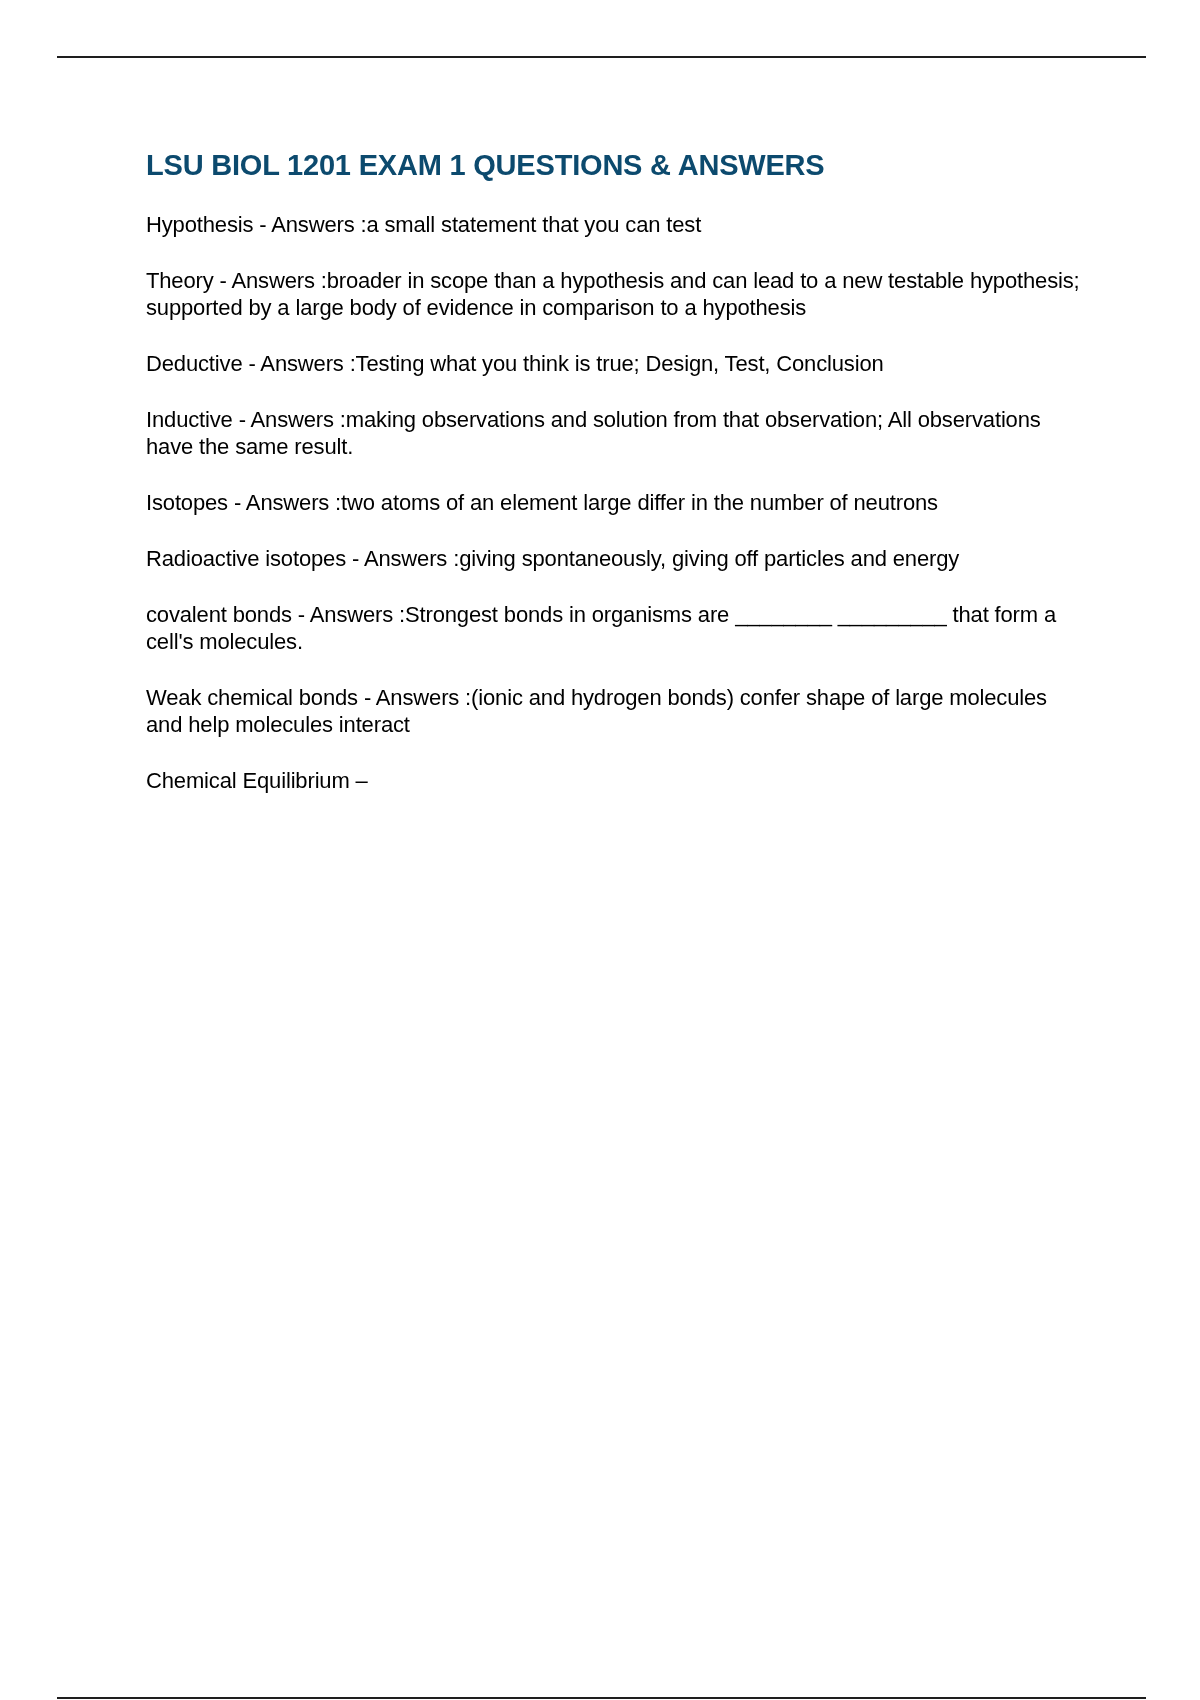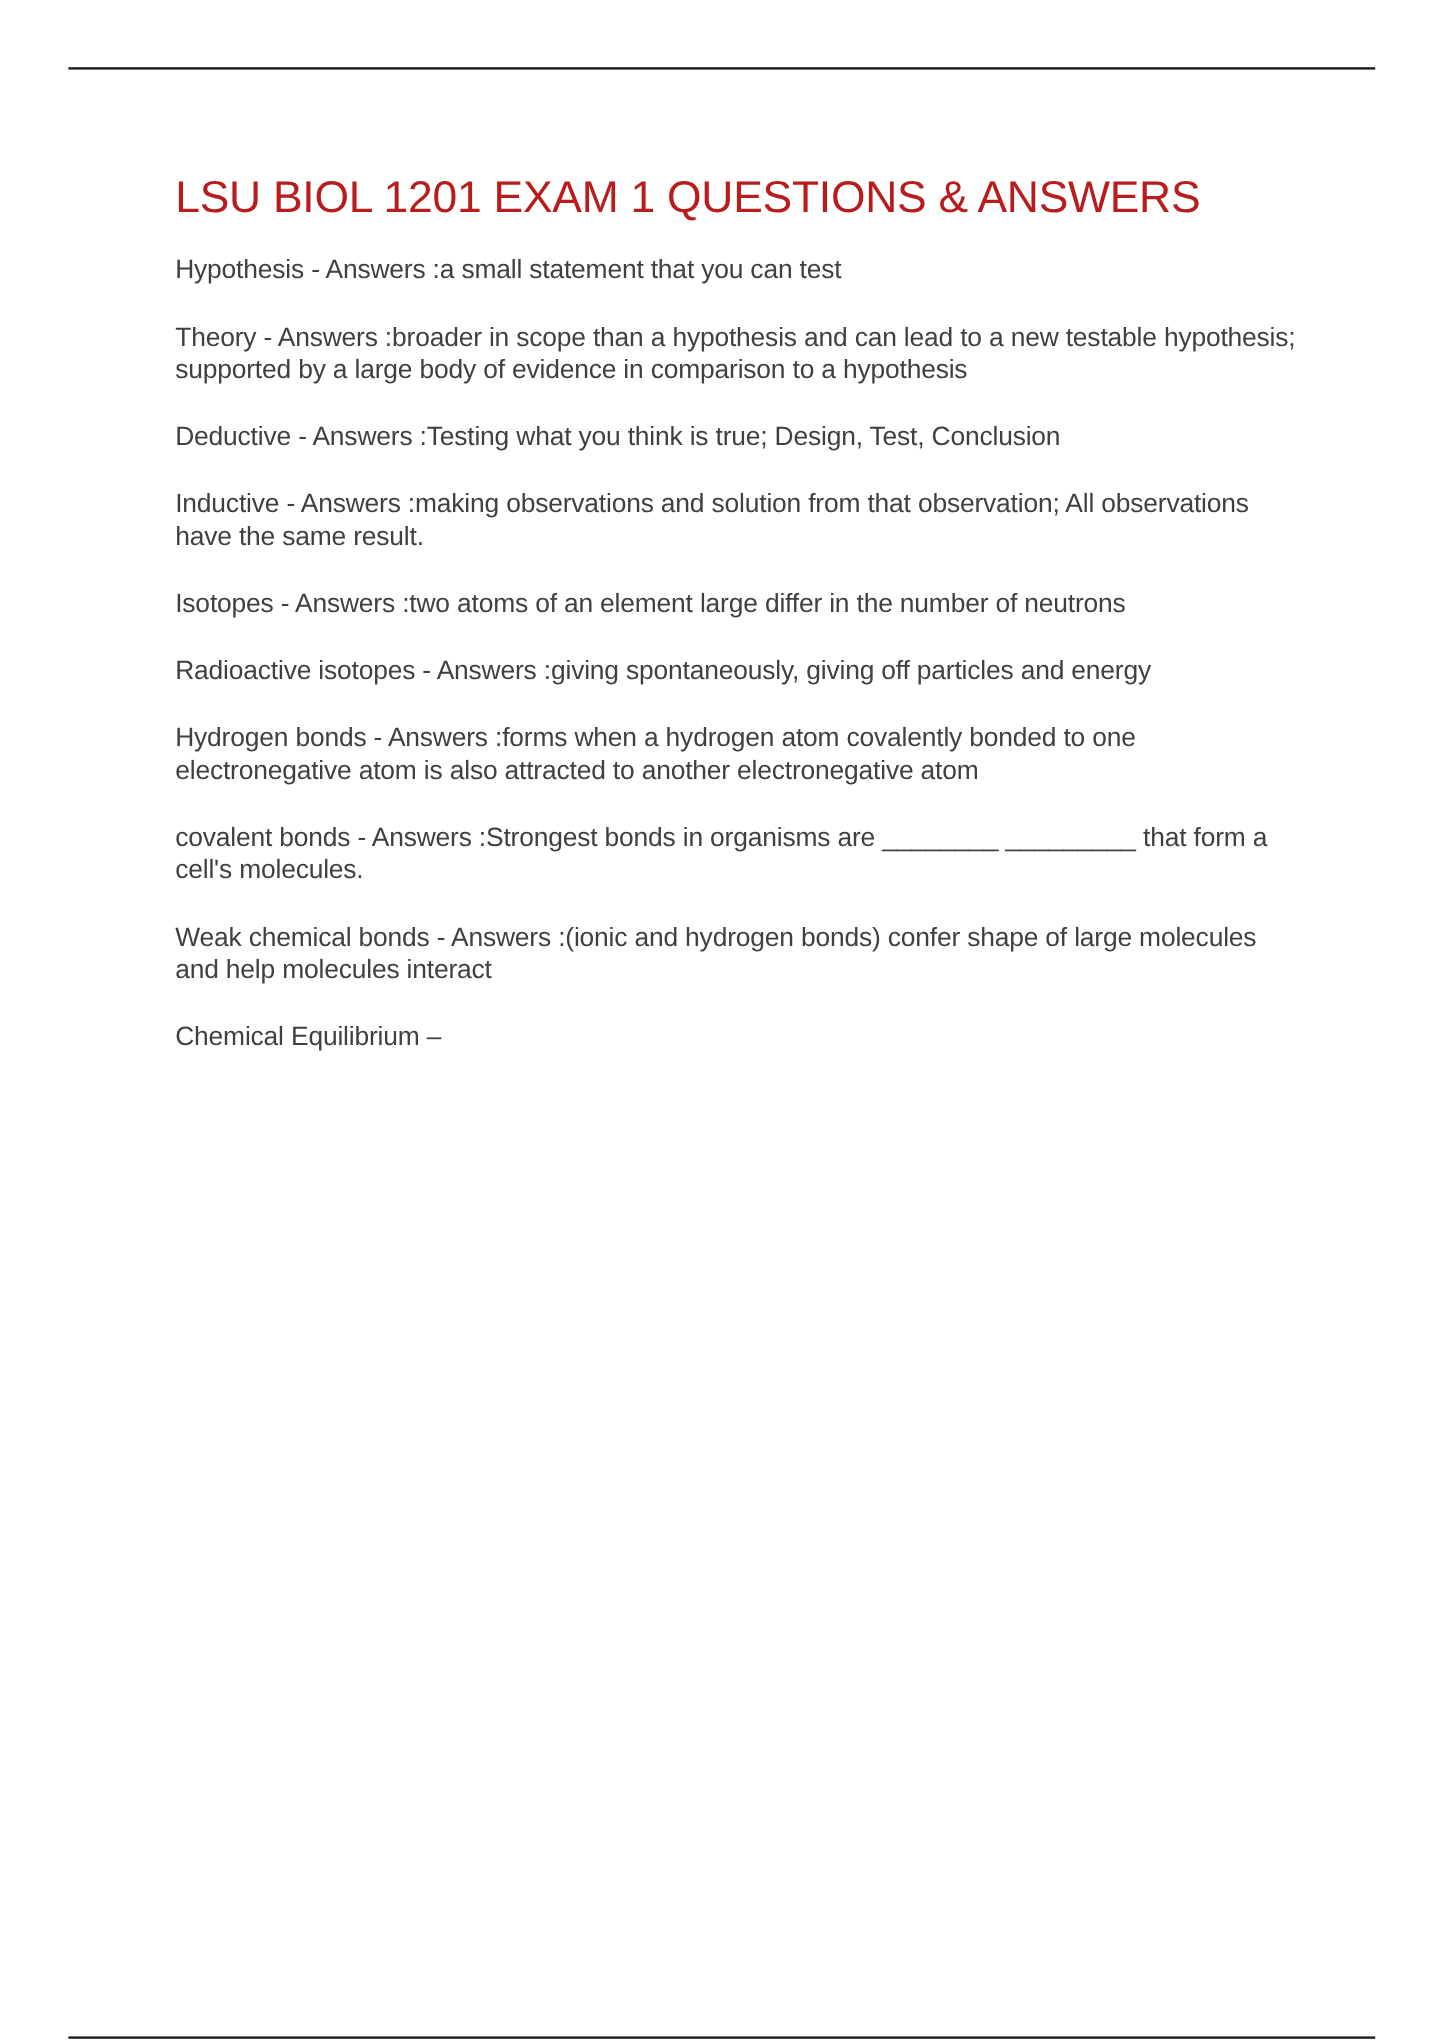--- a/index.html
+++ b/index.html
@@ -9,40 +9,39 @@
   }
   .rule {
     position: absolute; left: 57px; width: 1089px; height: 2px; background: #1e1e1e;
   }
   .rule.top { top: 56px; }
   .rule.bottom { top: 1697px; }
   .content {
     position: absolute; left: 146px; top: 143px; width: 940px;
   }
   .title {
-    font-size: 37px; font-weight: normal; margin: 0 0 24px 0; color: #b91c1c;
+    font-size: 29px; font-weight: bold; margin: 0 0 24px 0; color: #0c4a6e;
     letter-spacing: -0.2px; line-height: 44px;
   }
   .entry {
-    font-size: 22px; line-height: 27px; margin: 0 0 29px 0; color: #404040;
+    font-size: 22px; line-height: 27px; margin: 0 0 29px 0; color: #000000;
     letter-spacing: -0.15px;
   }
 </style>
 </head>
 <body>
 
 <div class="rule top"></div>
 
 <div class="content">
   <h1 class="title">LSU BIOL 1201 EXAM 1 QUESTIONS &amp; ANSWERS</h1>
   <p class="entry">Hypothesis - Answers :a small statement that you can test</p>
   <p class="entry">Theory - Answers :broader in scope than a hypothesis and can lead to a new testable hypothesis; supported by a large body of evidence in comparison to a hypothesis</p>
   <p class="entry">Deductive - Answers :Testing what you think is true; Design, Test, Conclusion</p>
   <p class="entry">Inductive - Answers :making observations and solution from that observation; All observations have the same result.</p>
   <p class="entry">Isotopes - Answers :two atoms of an element large differ in the number of neutrons</p>
   <p class="entry">Radioactive isotopes - Answers :giving spontaneously, giving off particles and energy</p>
-  <p class="entry">Hydrogen bonds - Answers :forms when a hydrogen atom covalently bonded to one electronegative atom is also attracted to another electronegative atom</p>
   <p class="entry">covalent bonds - Answers :Strongest bonds in organisms are ________ _________ that form a cell's molecules.</p>
   <p class="entry">Weak chemical bonds - Answers :(ionic and hydrogen bonds) confer shape of large molecules and help molecules interact</p>
   <p class="entry">Chemical Equilibrium –</p>
 </div>
 
 <div class="rule bottom"></div>
 
 </body></html>

